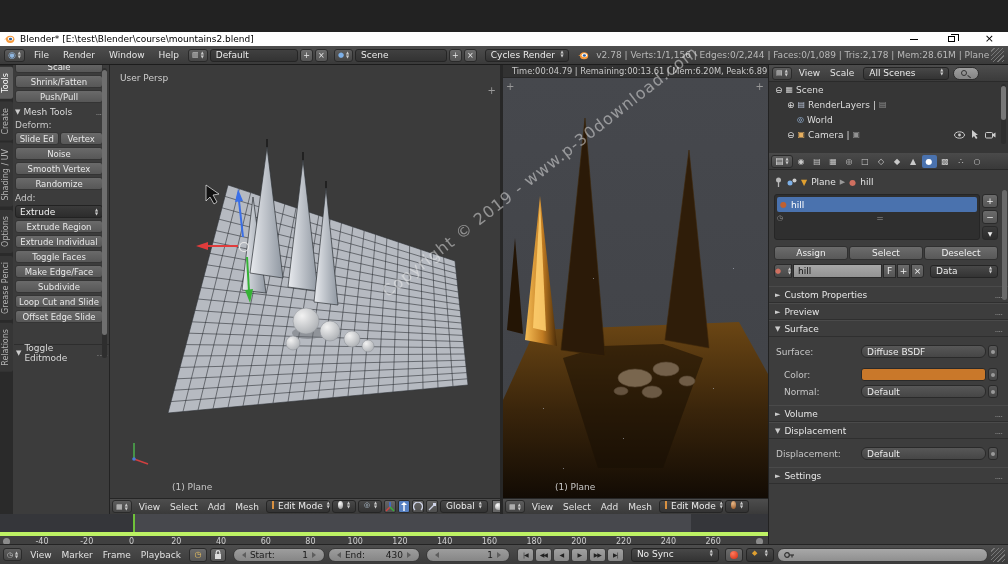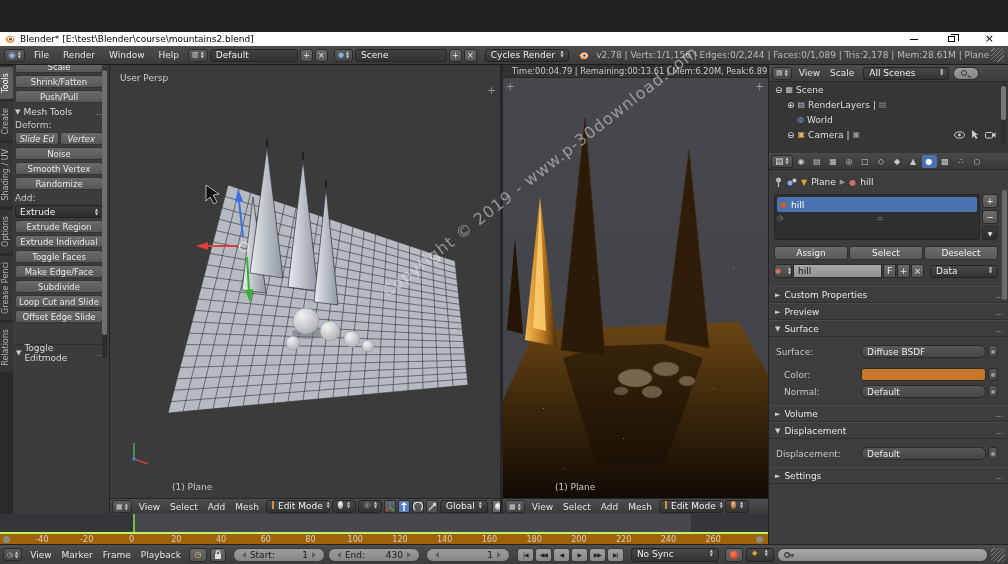--- a/index.html
+++ b/index.html
@@ -28,21 +28,21 @@
 .stats{color:#b9b9b9;margin-left:5px;white-space:nowrap;text-align:right;}
 .grip{width:14px;height:14px;margin-left:auto;background:repeating-linear-gradient(135deg,transparent 0 2px,#777 2px 3px);}
 
 .toolshelf{left:0;top:33px;width:110px;height:449px;background:#3c3c3c;border-right:1px solid #232323;overflow:hidden;}
 .tabstrip{position:absolute;left:0;top:0;width:13px;height:100%;background:#2a2a2a;display:flex;flex-direction:column;padding-top:2px;gap:3px;}
 .vtab{writing-mode:vertical-rl;transform:rotate(180deg);font-size:8px;color:#b5b5b5;background:#363636;border-radius:2px 0 0 2px;padding:6px 1px;text-align:center;}
 .vtab.active{background:#5d5d5d;color:#fff;}
 .shelf-body{position:absolute;left:15px;top:0;width:88px;height:100%;padding-top:0;}
 .shelf-list{margin-top:-5px;}
 .tbtn{height:13px;line-height:12px;background:linear-gradient(#6a6a6a,#575757);border:1px solid #343434;border-radius:3px;text-align:center;color:#e8e8e8;margin-bottom:2px;font-size:8.5px;white-space:nowrap;overflow:hidden;}
-.split2{display:flex;gap:1px;margin-bottom:2px;font-style:italic;}
+.split2{display:flex;gap:1px;margin-bottom:2px;}
 .split2 .tbtn{flex:1;margin-bottom:0;}
 .sect{color:#dcdcdc;margin:4px 0 3px;display:flex;align-items:center;gap:3px;}
 .sect .dots{margin-left:auto;color:#8a8a8a;letter-spacing:-1px;}
 .sublabel{color:#c9c9c9;margin:3px 0 2px;}
 .extrude-dd{background:linear-gradient(#3b3b3b,#2c2c2c);border:1px solid #222;color:#f2f2f2;display:flex;padding:0 4px;align-items:center;height:13px;border-radius:3px;margin-bottom:2px;}
 .shelf-footer{position:absolute;left:14px;top:279px;width:96px;height:15px;color:#dadada;padding:2px 2px 0 2px;background:#3c3c3c;border-top:1px solid #2d2d2d;display:flex;gap:3px;align-items:center;z-index:3;}
 .shelf-void{position:absolute;left:14px;top:294px;width:96px;bottom:0;background:#3c3c3c;z-index:2;}
 .vscroll-track{position:absolute;right:2px;top:3px;width:5px;height:290px;background:#2e2e2e;border-radius:3px;z-index:4;}
 .vscroll-thumb{position:absolute;right:2px;top:5px;width:5px;height:265px;background:#6f6f6f;border-radius:3px;z-index:5;}
 
@@ -95,21 +95,21 @@
 .wdd{flex:1;height:13px;background:linear-gradient(#575757,#464646);border:1px solid #2a2a2a;border-radius:6px;display:flex;align-items:center;padding:0 5px;color:#ececec;}
 .dotbtn{width:10px;height:13px;background:linear-gradient(#575757,#464646);border:1px solid #2a2a2a;border-radius:3px;display:flex;align-items:center;justify-content:center;}
 .dotbtn::after{content:"";width:4px;height:4px;border-radius:50%;background:#9a9a9a;}
 .swatch{flex:1;height:13px;border:1px solid #2a2a2a;border-radius:3px;}
 .slider{flex:1;height:13px;background:linear-gradient(#d4d4d4,#b9b9b9);border:1px solid #2a2a2a;border-radius:7px;display:flex;align-items:center;justify-content:flex-end;padding:0 6px;color:#1c1c1c;}
 .pscroll{position:absolute;right:1px;top:20px;width:5px;height:110px;background:#6a6a6a;border-radius:3px;}
 
 .tl-canvas{left:0;top:482px;width:768px;height:18px;background:#35363a;overflow:hidden;}
 .tl-range{position:absolute;left:134px;top:0;width:557px;height:18px;background:#47484d;}
 .tl-cursor{position:absolute;left:133px;top:0;width:2px;height:18px;}
-.tl-scale{left:0;top:500px;width:768px;height:12px;background:#a16207;border-top:2px solid #bef264;overflow:hidden;}
+.tl-scale{left:0;top:500px;width:768px;height:12px;background:#404040;border-top:4px solid #bef264;overflow:hidden;}
 .tick{position:absolute;top:1px;transform:translateX(-50%);color:#cfcfcf;font-size:8px;}
 .scap{position:absolute;top:2px;width:7px;height:7px;border-radius:50%;background:#8b8b8b;}
 .tl-header{left:0;top:512px;width:1008px;height:20px;background:linear-gradient(#4d4d4d,#3b3b3b);border-top:1px solid #242424;display:flex;align-items:center;gap:3px;padding:0 3px;overflow:hidden;}
 .numfield{background:linear-gradient(#9d9d9d,#868686);border:1px solid #3a3a3a;border-radius:8px;height:14px;display:flex;align-items:center;padding:0 8px;color:#1a1a1a;gap:4px;}
 .spin-l{width:0;height:0;border-top:3px solid transparent;border-bottom:3px solid transparent;border-right:4px solid #5e5e5e;}
 .spin-r{width:0;height:0;border-top:3px solid transparent;border-bottom:3px solid transparent;border-left:4px solid #5e5e5e;}
 .pb-btn{width:17px;height:14px;background:linear-gradient(#a0a0a0,#888);border:1px solid #3a3a3a;border-radius:3px;color:#222;display:flex;align-items:center;justify-content:center;font-size:6px;letter-spacing:-1px;}
 .rec-dot{width:8px;height:8px;border-radius:50%;background:radial-gradient(circle at 35% 30%,#ff7a5c,#d02a10);}
 .keyset-field{flex:1;height:14px;background:linear-gradient(#a8a8a8,#8f8f8f);border:1px solid #3a3a3a;border-radius:8px;display:flex;align-items:center;padding:0 6px;gap:4px;}
 

